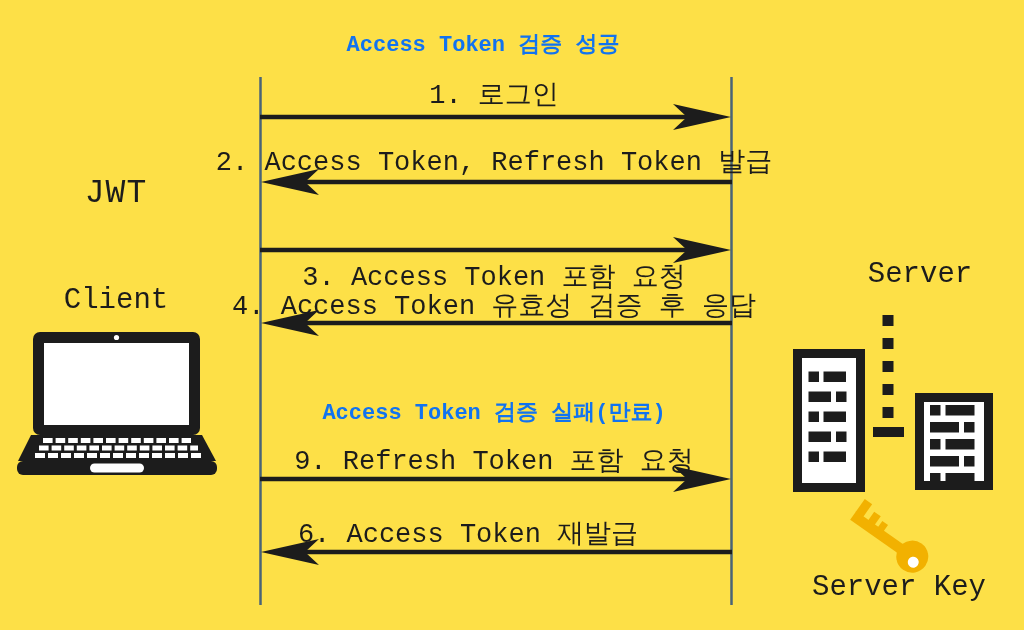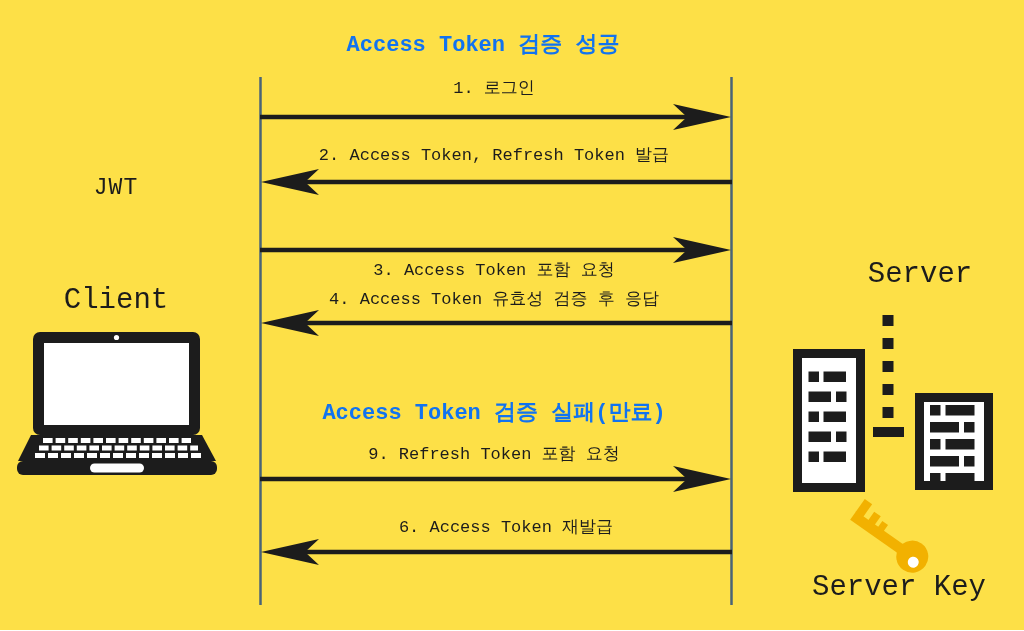--- a/index.html
+++ b/index.html
@@ -9,22 +9,22 @@
     --key-gold:#f2b100;
   }
   html,body{margin:0;padding:0;background:#fff;}
   .canvas{
     position:relative;width:1024px;height:630px;background:#fde047;overflow:hidden;
     font-family:Liberation Mono, monospace;color:var(--ink);
   }
   .abs{position:absolute;}
   .center{transform:translateX(-50%);white-space:nowrap;}
   .blue-heading{color:var(--accent-blue);font-weight:700;font-size:22px;}
-  .msg{font-size:17px;color:var(--ink);}
-  .jwt-title{font-size:23px;font-weight:500;letter-spacing:1px;}
+  .msg{font-size:27px;color:var(--ink);}
+  .jwt-title{font-size:33px;font-weight:500;letter-spacing:1px;}
   .actor-label{font-size:29px;font-weight:500;}
   .jwt-pill{
     border:2.5px solid #161616;border-radius:22px;padding:6px 14px;
     font-size:17px;color:#111;background:#fff;white-space:nowrap;
   }
   svg{display:block;}
   .overlay{position:absolute;left:0;top:0;}
   .arrow-line{stroke:var(--ink);stroke-width:4.5;}
   .arrow-head{fill:var(--ink);}
   .lifeline{stroke:var(--lifeline);stroke-width:2.5;}
@@ -69,21 +69,21 @@
       <line class="arrow-line" x1="300" y1="552" x2="732" y2="552"></line>
       <polygon class="arrow-head" points="261,552 319,539 305,552 319,565"></polygon>
     </g>
   </svg>
 
   <div class="abs center msg" style="left:494px;top:76px;">1. 로그인</div>
   <div class="abs center msg" style="left:494px;top:143px;">2. Access Token, Refresh Token 발급</div>
   <div class="abs center msg" style="left:494px;top:214px;margin-top:44px;">3. Access Token 포함 요청</div>
   <div class="abs center msg" style="left:494px;top:287px;">4. Access Token 유효성 검증 후 응답</div>
   <div class="abs center msg" style="left:494px;top:442px;">9. Refresh Token 포함 요청</div>
-  <div class="abs center msg" style="left:506px;top:515px;">6. Access Token 재발급</div>
+  <div class="abs center msg" style="left:468px;top:515px;">6. Access Token 재발급</div>
 
   <div class="abs center jwt-title" style="left:116px;top:175px;">JWT</div>
   <div class="abs center actor-label" style="left:116px;top:284px;">Client</div>
 
   <svg class="abs" style="left:17px;top:332px;" width="200" height="145" viewBox="0 0 200 145">
     <rect class="ink" x="16" y="0" width="167" height="103" rx="7"></rect>
     <rect class="paper" x="27" y="11" width="145" height="82"></rect>
     <circle class="paper" cx="99.5" cy="5.5" r="2.6"></circle>
     <polygon class="ink" points="14,103 185,103 199,129 1,129"></polygon>
     <line x1="26" y1="108.5" x2="174" y2="108.5" stroke="#ffffff" stroke-width="5" stroke-dasharray="9.6 3"></line>

